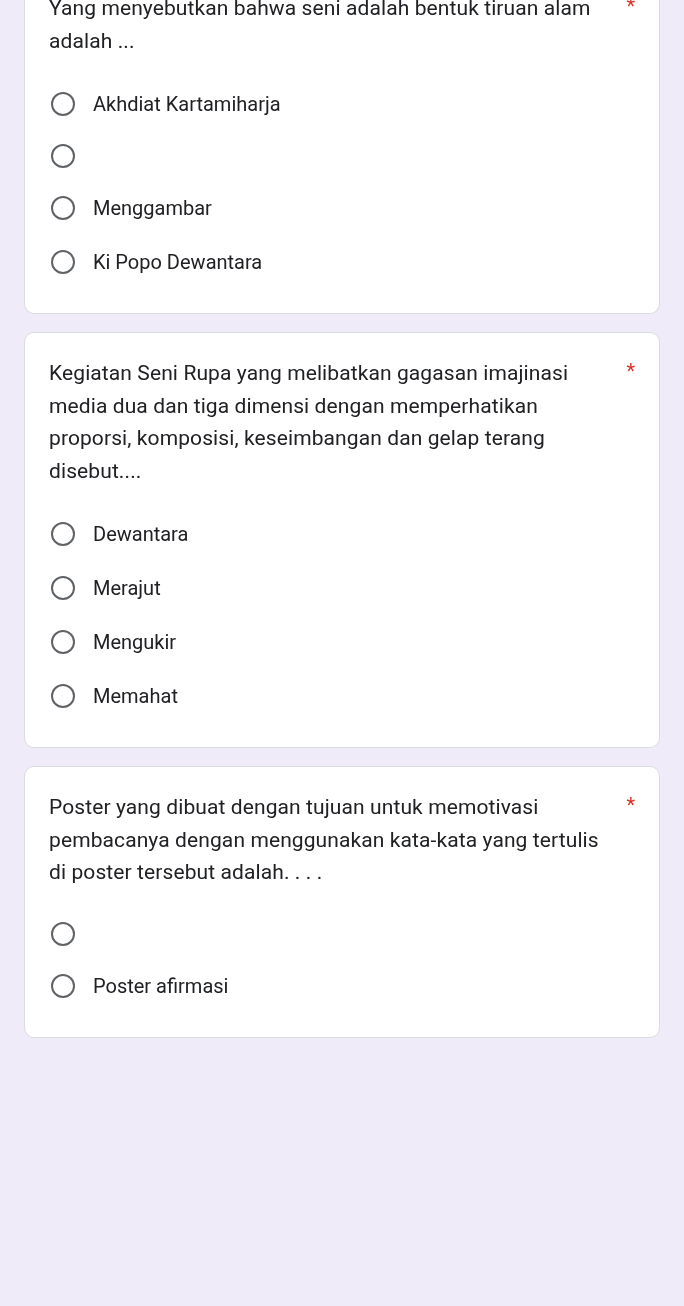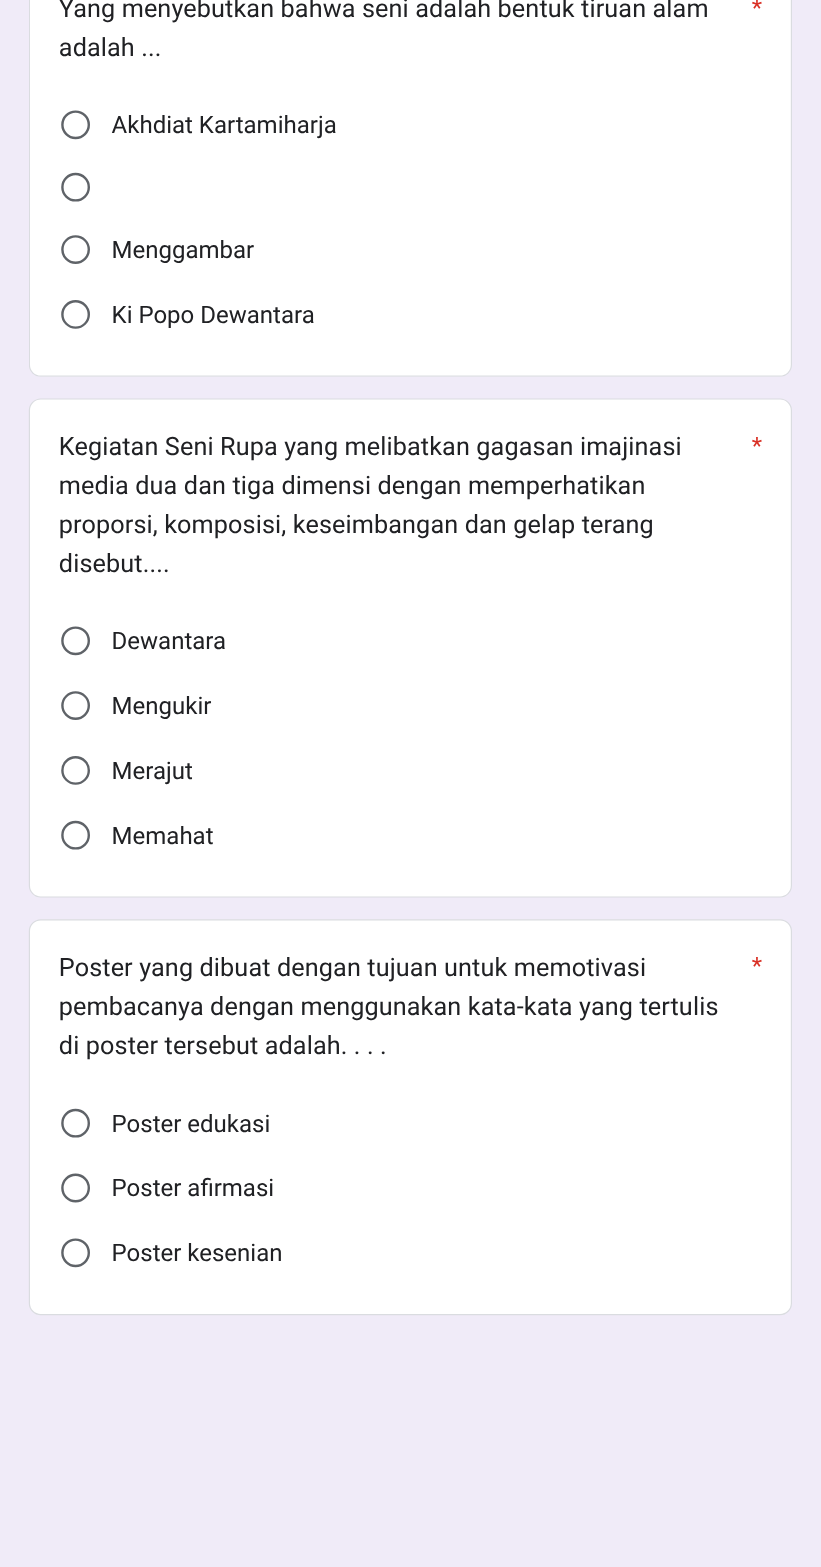--- a/index.html
+++ b/index.html
@@ -94,42 +94,37 @@
   <div class="q-row">
     <div class="q-text">Kegiatan Seni Rupa yang melibatkan gagasan imajinasi media dua dan tiga dimensi dengan memperhatikan proporsi, komposisi, keseimbangan dan gelap terang disebut....</div>
     <div class="asterisk">*</div>
   </div>
   <div class="option">
     <span class="radio"></span>
     <span class="option-label">Dewantara</span>
   </div>
   <div class="option">
     <span class="radio"></span>
-    <span class="option-label">Mengukir</span>
+    <span class="option-label">Merajut</span>
   </div>
   <div class="option">
     <span class="radio"></span>
-    <span class="option-label">Merajut</span>
+    <span class="option-label">Mengukir</span>
   </div>
   <div class="option">
     <span class="radio"></span>
     <span class="option-label">Memahat</span>
   </div>
 </div>
 
 <div class="card">
   <div class="q-row">
     <div class="q-text">Poster yang dibuat  dengan tujuan untuk memotivasi pembacanya dengan menggunakan kata-kata  yang tertulis di poster tersebut adalah. . . .</div>
     <div class="asterisk">*</div>
   </div>
   <div class="option">
     <span class="radio"></span>
-    <span class="option-label">Poster edukasi</span>
   </div>
   <div class="option">
     <span class="radio"></span>
     <span class="option-label">Poster afirmasi</span>
   </div>
-  <div class="option">
-    <span class="radio"></span>
-    <span class="option-label">Poster kesenian</span>
-  </div>
 </div>
 
 </body></html>

